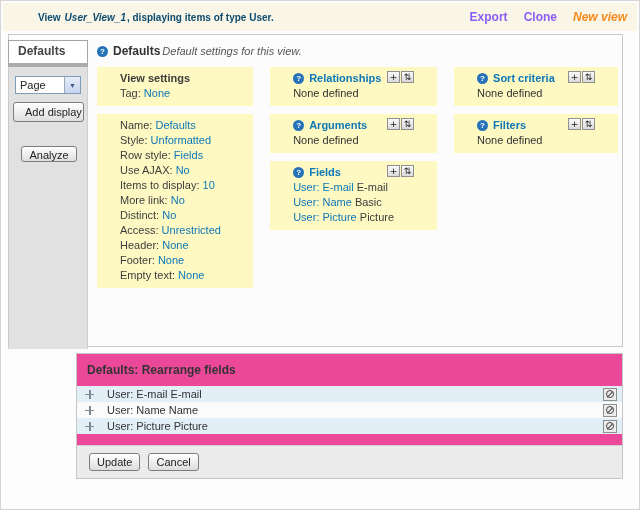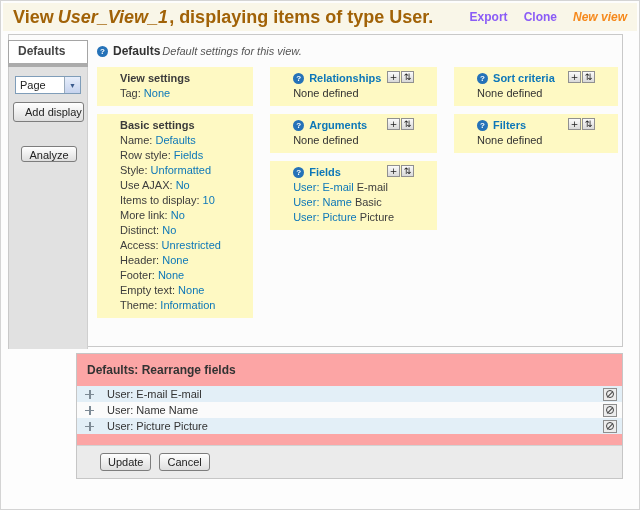--- a/index.html
+++ b/index.html
@@ -3,21 +3,21 @@
 <meta charset="utf-8">
 <style>
   * { margin:0; padding:0; box-sizing:border-box; }
   html,body { width:640px; height:510px; }
   body { font-family:"Liberation Sans", sans-serif; background:#ffffff; color:#333; }
   #app { position:relative; width:640px; height:510px; background:#fdfdfd; border:1px solid #d4d4d4; overflow:hidden; }
 
   
   .header-bar { position:absolute; left:2px; top:2px; width:634px; height:28px; background:#f9f6e8;
                 display:flex; align-items:center; padding:0 10px; }
-  .page-title { font-size:18px; font-weight:bold; color:#a16207; white-space:nowrap; }
+  .page-title { font-size:10px; font-weight:bold; color:#0c4a6e; white-space:nowrap;margin-left:25px; }
   .page-title .view-name { font-style:italic; margin:0 1px 0 4px; }
   .header-links { margin-left:auto; display:flex; gap:16px; align-items:center; }
   .hlink { font-size:12px; font-weight:bold; color:#8b5cf6; text-decoration:none; cursor:pointer; }
   .hlink.newview { color:#f6891c; font-style:italic; }
 
   
   .main-box { position:absolute; left:7px; top:33px; width:615px; height:313px;
               border:1px solid #c9c9c9; background:#fcfcfc; }
 
   .display-tab { position:absolute; left:-1px; top:5px; width:80px; height:23px; background:#ffffff;
@@ -58,35 +58,35 @@
   .mini-btn { width:13px; height:12px; border:1px solid #909090; background:linear-gradient(#fafafa,#d9d9d9);
               font-size:9px; line-height:10px; text-align:center; color:#222;
               font-family:"DejaVu Sans", sans-serif; cursor:pointer; }
   .setting-line { white-space:nowrap; }
   .setting-line .lbl { color:#3d3d3d; }
   .slink { color:#0d77b8; text-decoration:none; cursor:pointer; }
   .field-line .suffix { color:#3d3d3d; }
 
   
   .rearrange-box { position:absolute; left:75px; top:352px; width:547px; height:126px;
-                   border:1px solid #c6c6c6; background:#fca5a5; }
+                   border:1px solid #c6c6c6; background:#ec4899; }
   .rb-title { padding:9px 10px 9px; font-size:12px; font-weight:bold; color:#333; }
   .rb-row { height:16px; display:flex; align-items:center; font-size:11px; color:#333; padding:0 5px 0 6px; }
   .rb-row.odd { background:#e3eff7; }
   .rb-row.even { background:#fbfbfb; }
   .drag-handle { position:relative; width:9px; height:9px; margin:0 13px 0 2px; cursor:move; flex:0 0 auto; }
   .drag-handle::before { content:""; position:absolute; left:0; top:4px; width:9px; height:1.5px; background:#7d8a95; }
   .drag-handle::after { content:""; position:absolute; left:4px; top:0; width:1.5px; height:9px; background:#7d8a95; }
   .remove-btn { margin-left:auto; width:14px; height:13px; border:1px solid #8e8e8e; background:#ededed;
                 display:flex; align-items:center; justify-content:center; cursor:pointer; }
   .remove-glyph { position:relative; width:8px; height:8px; border:1px solid #444; border-radius:50%; }
   .remove-glyph::before { content:""; position:absolute; left:-1px; top:3px; width:8px; height:1px;
                 background:#444; transform:rotate(-45deg); }
   .rb-buttons { position:absolute; left:0; bottom:0; width:100%; height:33px; background:#ebebeb;
-                border-top:1px solid #d2d2d2; display:flex; align-items:center; gap:8px; padding-left:23px; }
+                border-top:1px solid #d2d2d2; display:flex; align-items:center; gap:8px; padding-left:12px; }
 </style>
 </head>
 <body>
 
 <div id="app">
 
   <div class="header-bar">
     <div class="page-title">
       <span>View</span><span class="view-name">User_View_1</span><span>, displaying items of type User.</span>
     </div>
@@ -123,33 +123,31 @@
         <div class="col1">
           <div class="vbox">
             <div class="vbox-title">View settings</div>
             <div class="setting-line">
               <span class="lbl">Tag:</span>
               <a class="slink">None</a>
             </div>
           </div>
 
           <div class="vbox">
-            <div class="vbox-title">Basic settings</div>
             <div class="setting-line"><span class="lbl">Name:</span> <a class="slink">Defaults</a></div>
+            <div class="setting-line"><span class="lbl">Style:</span> <a class="slink">Unformatted</a></div>
             <div class="setting-line"><span class="lbl">Row style:</span> <a class="slink">Fields</a></div>
-            <div class="setting-line"><span class="lbl">Style:</span> <a class="slink">Unformatted</a></div>
             <div class="setting-line"><span class="lbl">Use AJAX:</span> <a class="slink">No</a></div>
             <div class="setting-line"><span class="lbl">Items to display:</span> <a class="slink">10</a></div>
             <div class="setting-line"><span class="lbl">More link:</span> <a class="slink">No</a></div>
             <div class="setting-line"><span class="lbl">Distinct:</span> <a class="slink">No</a></div>
             <div class="setting-line"><span class="lbl">Access:</span> <a class="slink">Unrestricted</a></div>
             <div class="setting-line"><span class="lbl">Header:</span> <a class="slink">None</a></div>
             <div class="setting-line"><span class="lbl">Footer:</span> <a class="slink">None</a></div>
             <div class="setting-line"><span class="lbl">Empty text:</span> <a class="slink">None</a></div>
-            <div class="setting-line"><span class="lbl">Theme:</span> <a class="slink">Information</a></div>
           </div>
         </div>
 
         <div class="col2">
           <div class="vbox">
             <div class="vbox-head">
               <span class="help-icon">?</span>
               <a class="vbox-link">Relationships</a>
               <span class="mini-btns">
                 <span class="mini-btn">+</span>

